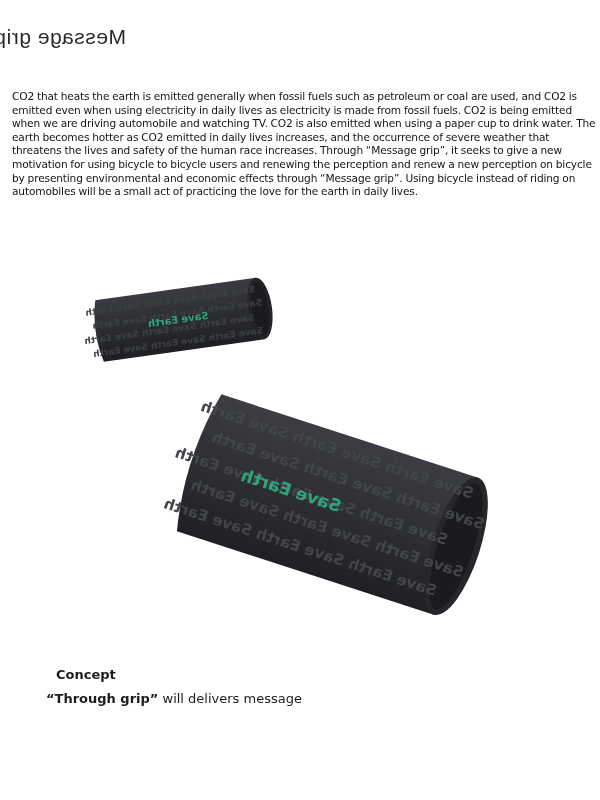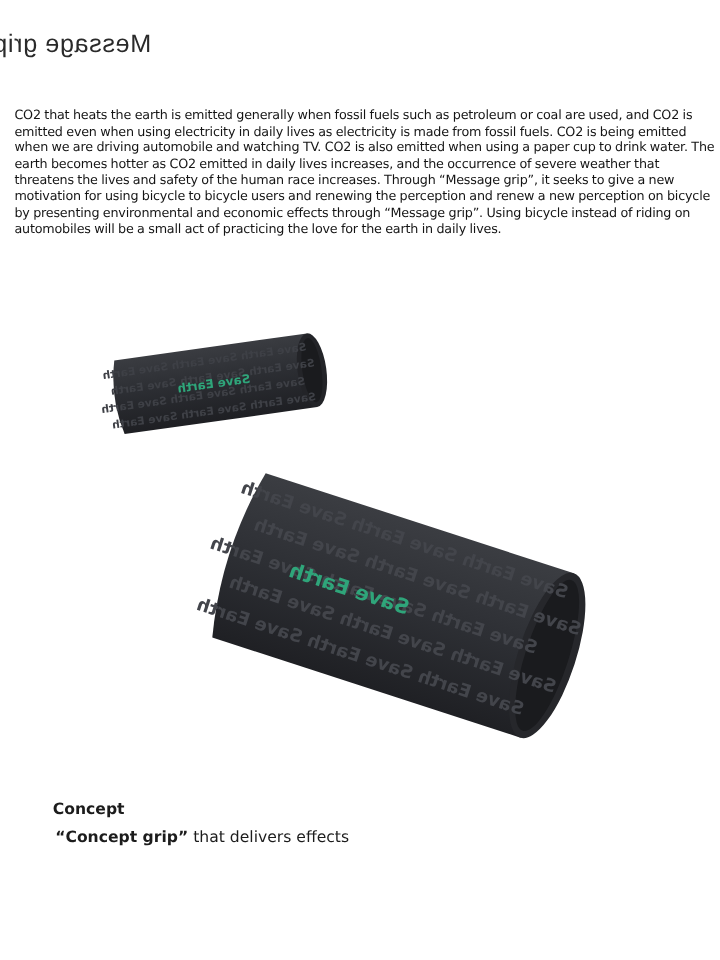--- a/index.html
+++ b/index.html
@@ -11,21 +11,21 @@
     letter-spacing: 0.5px; white-space: nowrap;
   }
   .body-text {
     position: absolute; left: 12px; top: 62px; width: 584px;
     font-family: "DejaVu Sans", sans-serif; font-size: 10.6px; line-height: 13.6px;
     color: #141414; letter-spacing: -0.15px; word-spacing: -0.3px; margin-top: 28px;
   }
   .grip-area { position: absolute; left: 0; top: 240px; width: 600px; height: 410px; }
   svg.grip { position: absolute; overflow: visible; }
   .concept-heading {
-    position: absolute; left: 44px; top: 667px;
+    position: absolute; left: 56px; top: 667px;
     font-family: "DejaVu Sans", sans-serif; font-weight: bold; font-size: 13px; color: #1c1c1c;
   }
   .concept-line {
     position: absolute; left: 46px; top: 691px;
     font-family: "DejaVu Sans", sans-serif; font-size: 13px; color: #1c1c1c; white-space: nowrap;
   }
   .concept-line b { font-weight: bold; }
 </style>
 </head>
 <body>
@@ -76,13 +76,13 @@
         <text x="40" y="126" transform="scale(-1,1) translate(-330,0)">Save Earth   Save Earth   Save Earth</text>
         <text x="15" y="152" transform="scale(-1,1) translate(-330,0)">Save Earth   Save Earth   Save Earth</text>
         <text x="35" y="178" transform="scale(-1,1) translate(-330,0)">Save Earth   Save Earth   Save Earth</text>
       </g>
       <text x="-178" y="128" transform="scale(-1,1)" font-family="DejaVu Sans, sans-serif" font-size="17" font-weight="bold" fill="#2fa57a">Save Earth</text>
     </g>
   </svg>
 </div>
 
 <div class="concept-heading">Concept</div>
-<div class="concept-line"><b>“Concept grip”</b><span> that delivers effects</span></div>
+<div class="concept-line"><b>“Through grip”</b><span> will delivers message</span></div>
 
 </body></html>

